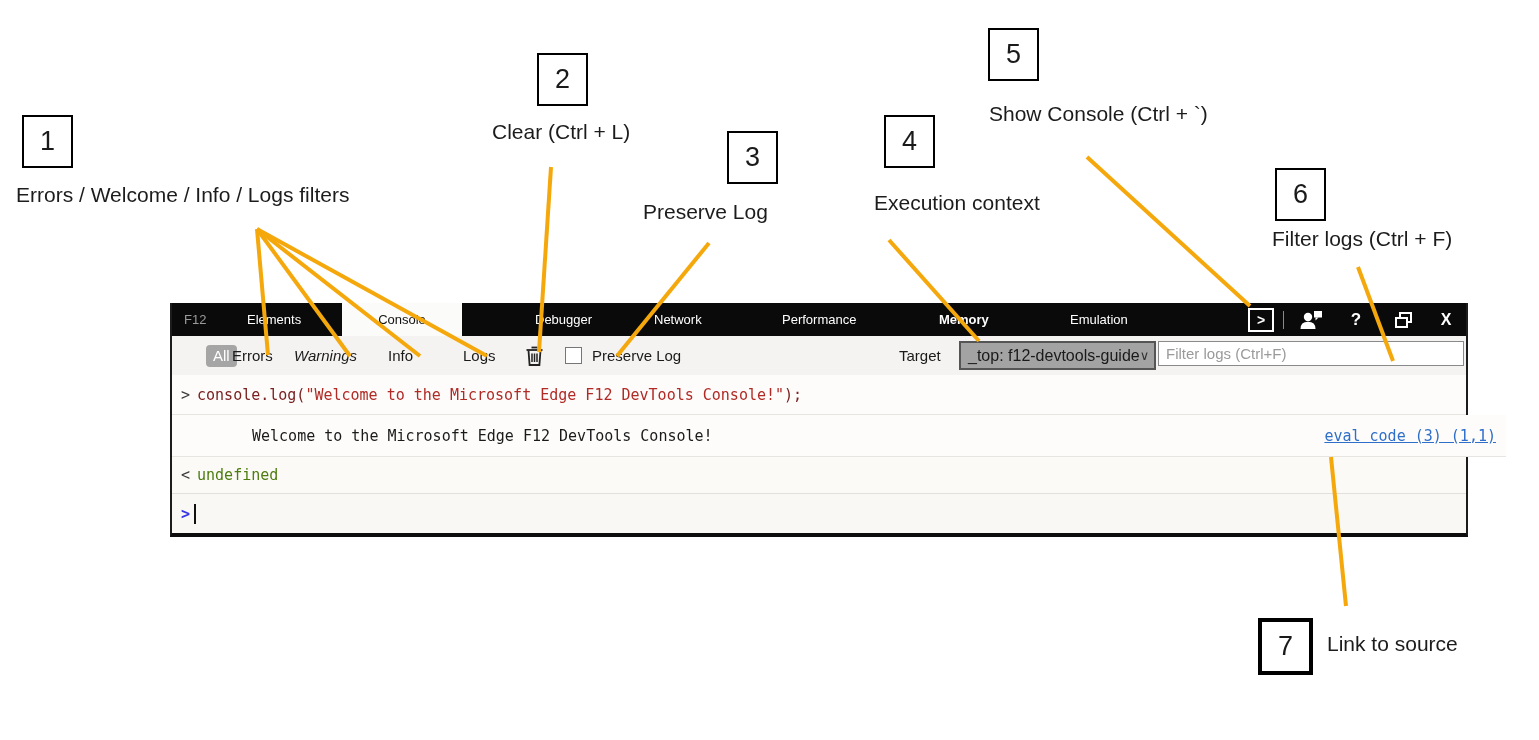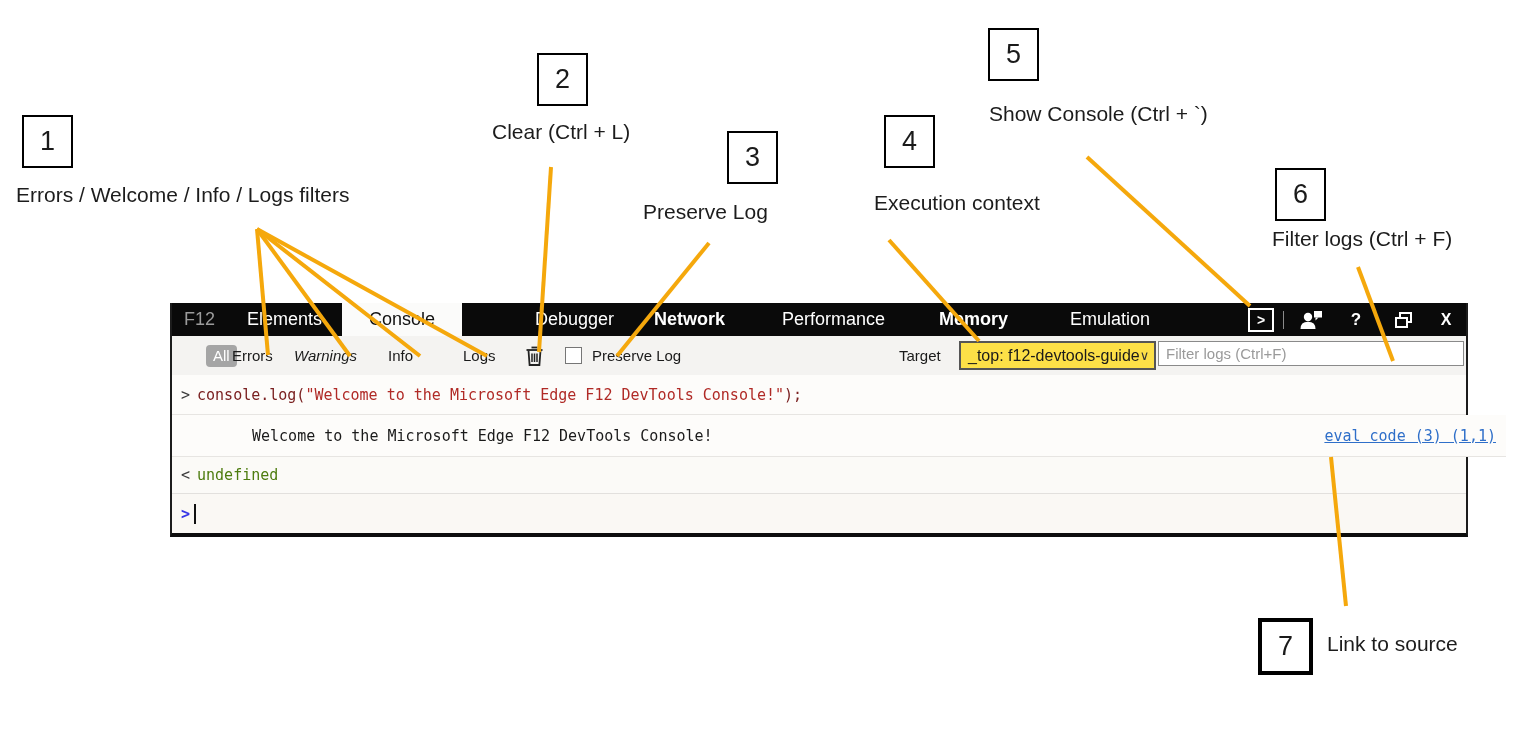--- a/index.html
+++ b/index.html
@@ -16,21 +16,21 @@
   #line-overlay{position:absolute;left:0;top:0;z-index:30;pointer-events:none;}
 
   
   #devtools{position:absolute;left:170px;top:303px;width:1294px;height:230px;
             border-left:2px solid #1c1c1c;border-right:2px solid #1c1c1c;border-bottom:4px solid #0d0d0d;
             background:#FCFBF9;z-index:10;}
 
   
   #tabbar{position:absolute;left:0;top:0;width:100%;height:33px;background:#0a0a0a;}
   .tab{position:absolute;top:0;height:33px;display:flex;align-items:center;
-       color:#ffffff;font-size:18px;white-space:nowrap;}
+       color:#ffffff;font-size:13px;white-space:nowrap;}
   .tab.dim{color:#9b9b9b;}
   .tab.active{background:#FBFBFA;color:#111;justify-content:center;}
 
   .titlebar-icon{position:absolute;top:0;height:33px;display:flex;align-items:center;justify-content:center;color:#fff;}
   #show-console-btn{left:1074px;width:30px;}
   #show-console-btn .boxed{border:2px solid #fff;width:22px;height:20px;display:flex;align-items:center;
        justify-content:center;font-weight:bold;font-size:14px;line-height:1;}
   #titlebar-sep{left:1110px;width:2px;}
   #titlebar-sep div{width:1px;height:18px;background:#8a8a8a;}
   #feedback-btn{left:1121px;width:36px;}
@@ -42,21 +42,21 @@
   #toolbar{position:absolute;left:0;top:33px;width:100%;height:39px;background:#F4F3F1;
            border-bottom:1px solid #DBD9D6;font-size:15px;color:#1a1a1a;}
   .tb-item{position:absolute;top:0;height:39px;display:flex;align-items:center;white-space:nowrap;}
   #all-chip{left:6px;margin-left:28px;}
   #all-chip span{background:#A5A5A5;color:#fff;border-radius:4px;padding:2px 7px 3px 7px;}
   #filter-errors{left:60px;} #filter-warnings{left:122px;font-style:italic;} #filter-info{left:216px;} #filter-logs{left:291px;}
   #clear-btn{left:353px;}
   #preserve-checkbox{left:393px;top:11px;width:15px;height:15px;border:1px solid #767676;background:#fff;position:absolute;}
   #preserve-label{left:420px;}
   #target-label{left:727px;}
-  #target-dropdown{left:787px;top:5px;height:25px;width:193px;border:2px solid #555;background:#fde047;
+  #target-dropdown{left:787px;top:5px;height:25px;width:193px;border:2px solid #555;background:#a3a3a3;
         display:flex;align-items:center;position:absolute;font-size:16px;}
   #target-dropdown .val{padding-left:7px;flex:1;white-space:nowrap;}
   #target-dropdown .chev{padding-right:6px;color:#333;font-size:13px;}
   #filter-input{left:986px;top:5px;position:absolute;width:290px;height:23px;border:1px solid #8a8a8a;
         background:#fff;font-size:15px;color:#444;padding:0 7px;outline:none;
         font-family:"Liberation Sans", sans-serif;}
   #filter-input::placeholder{color:#9a9a9a;}
 
   
   #console-area{position:absolute;left:0;top:72px;width:100%;height:158px;
@@ -115,21 +115,21 @@
     </div>
   <div class="callout-label" style="left:1327px;top:632px;">Link to source</div>
 
   <div id="devtools">
 
     <div id="tabbar">
       <div class="tab dim" style="left:12px;">F12</div>
       <div class="tab" style="left:75px;">Elements</div>
       <div class="tab active" style="left:170px;width:120px;">Console</div>
       <div class="tab" style="left:363px;">Debugger</div>
-      <div class="tab" style="left:482px;font-weight:bold;">Network</div>
+      <div class="tab" style="left:482px;">Network</div>
       <div class="tab" style="left:610px;">Performance</div>
       <div class="tab" style="left:767px;font-weight:bold;">Memory</div>
       <div class="tab" style="left:898px;text-align:right;">Emulation</div>
 
       <div class="titlebar-icon" id="show-console-btn">
         <span class="boxed">&gt;</span>
       </div>
       <div class="titlebar-icon" id="titlebar-sep">
           <div></div>
         </div>

